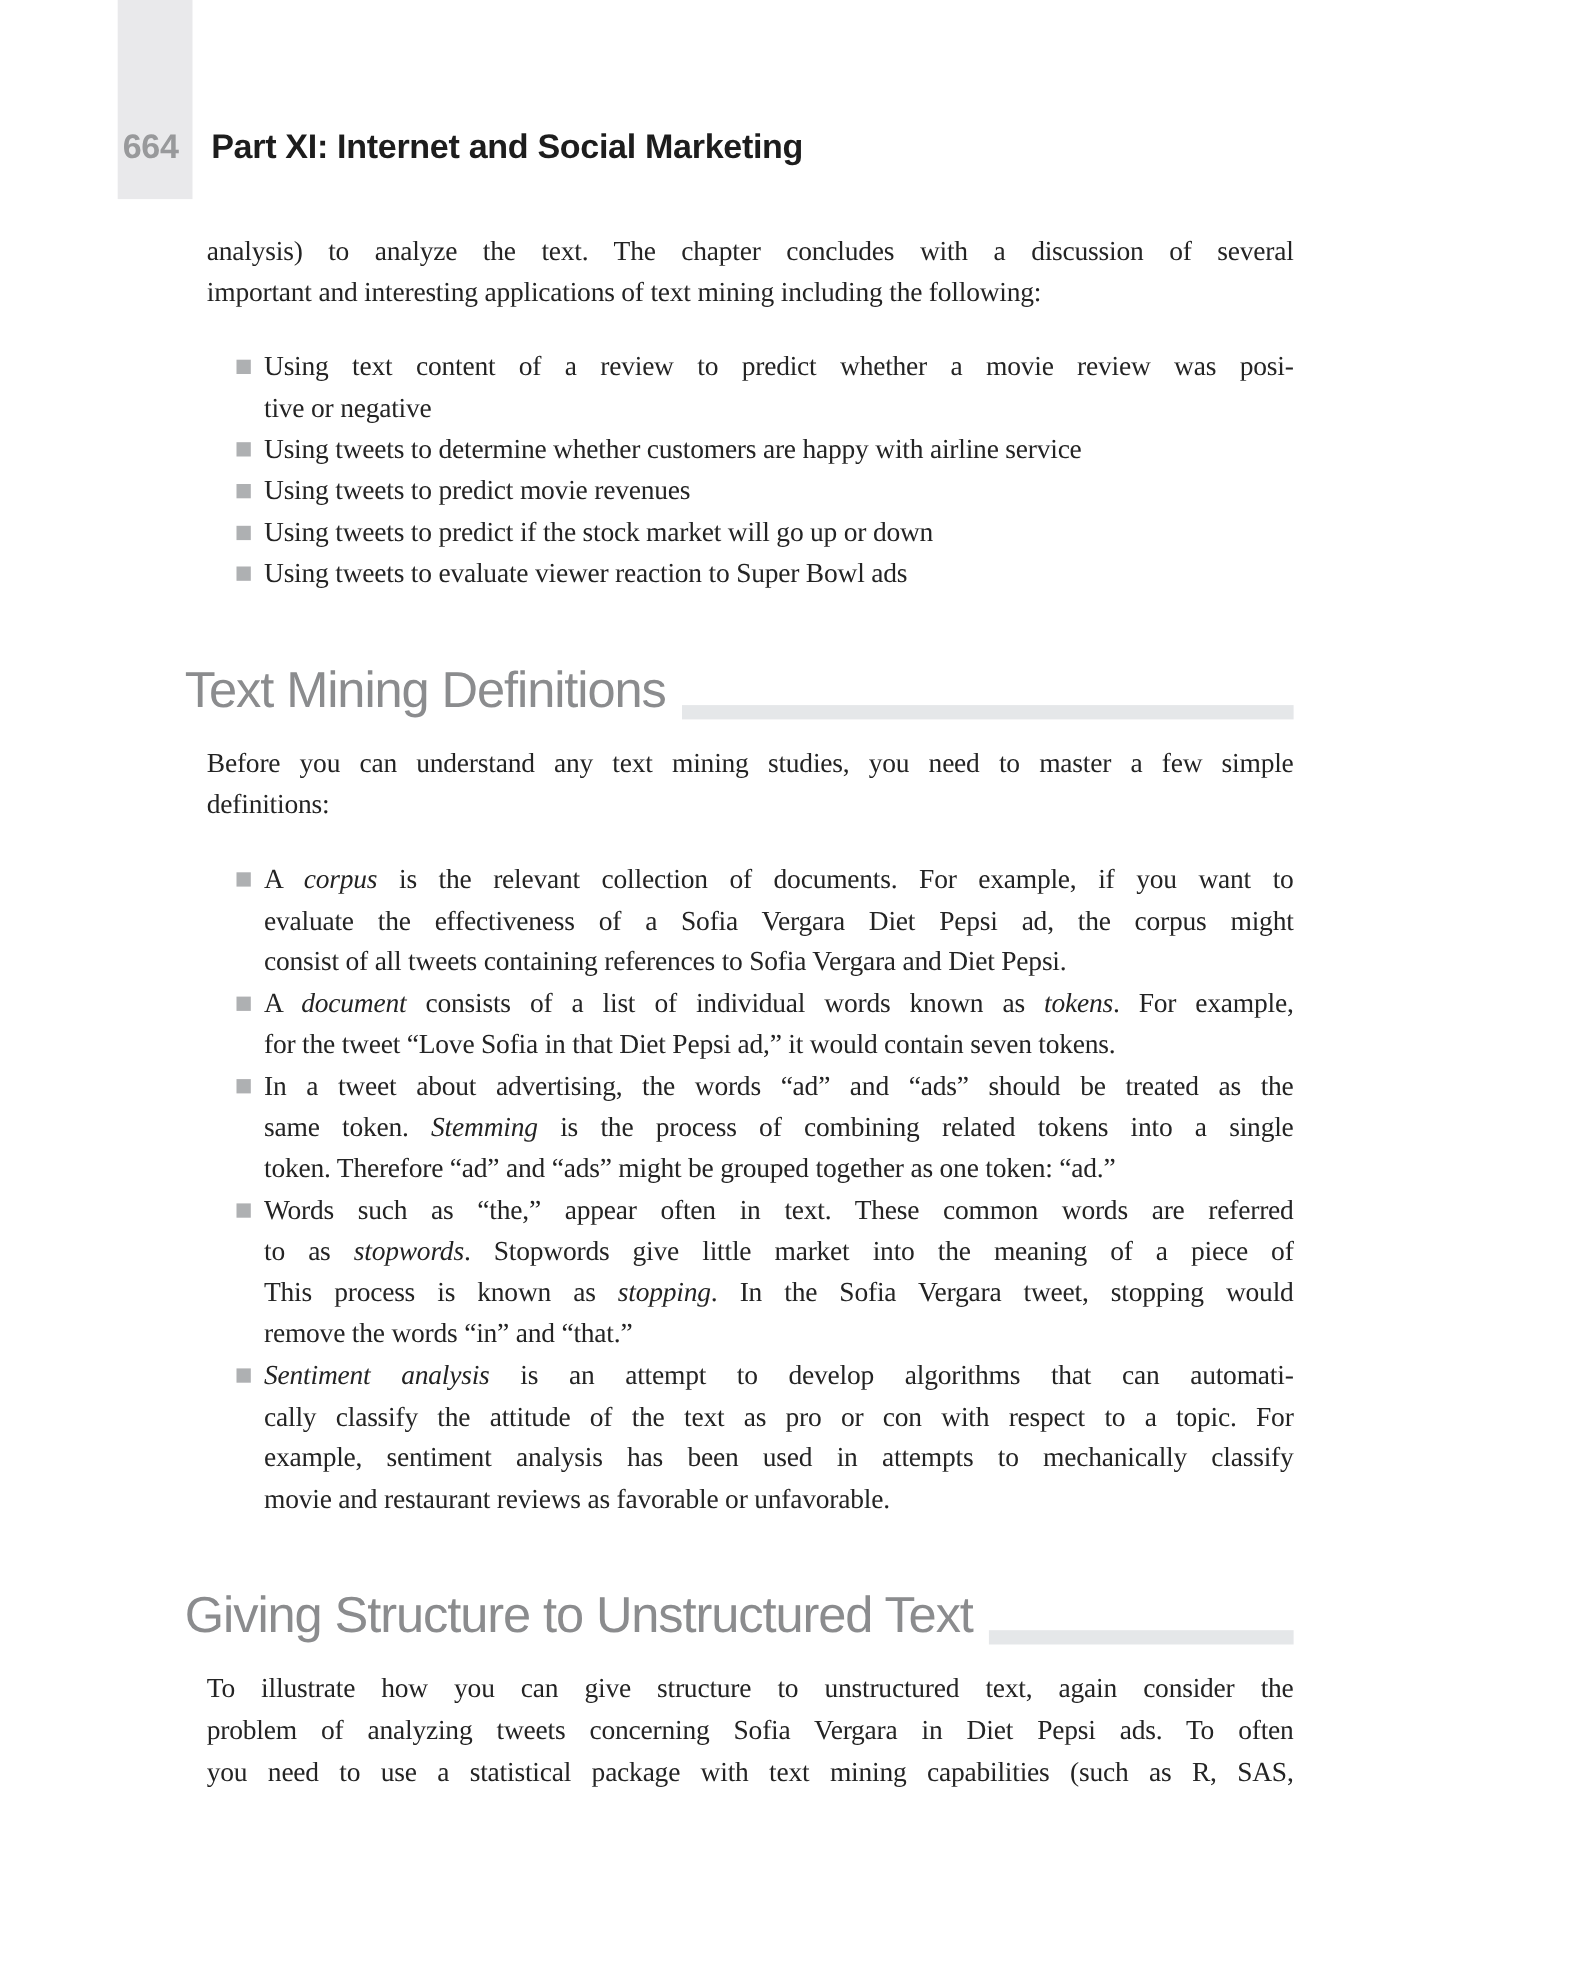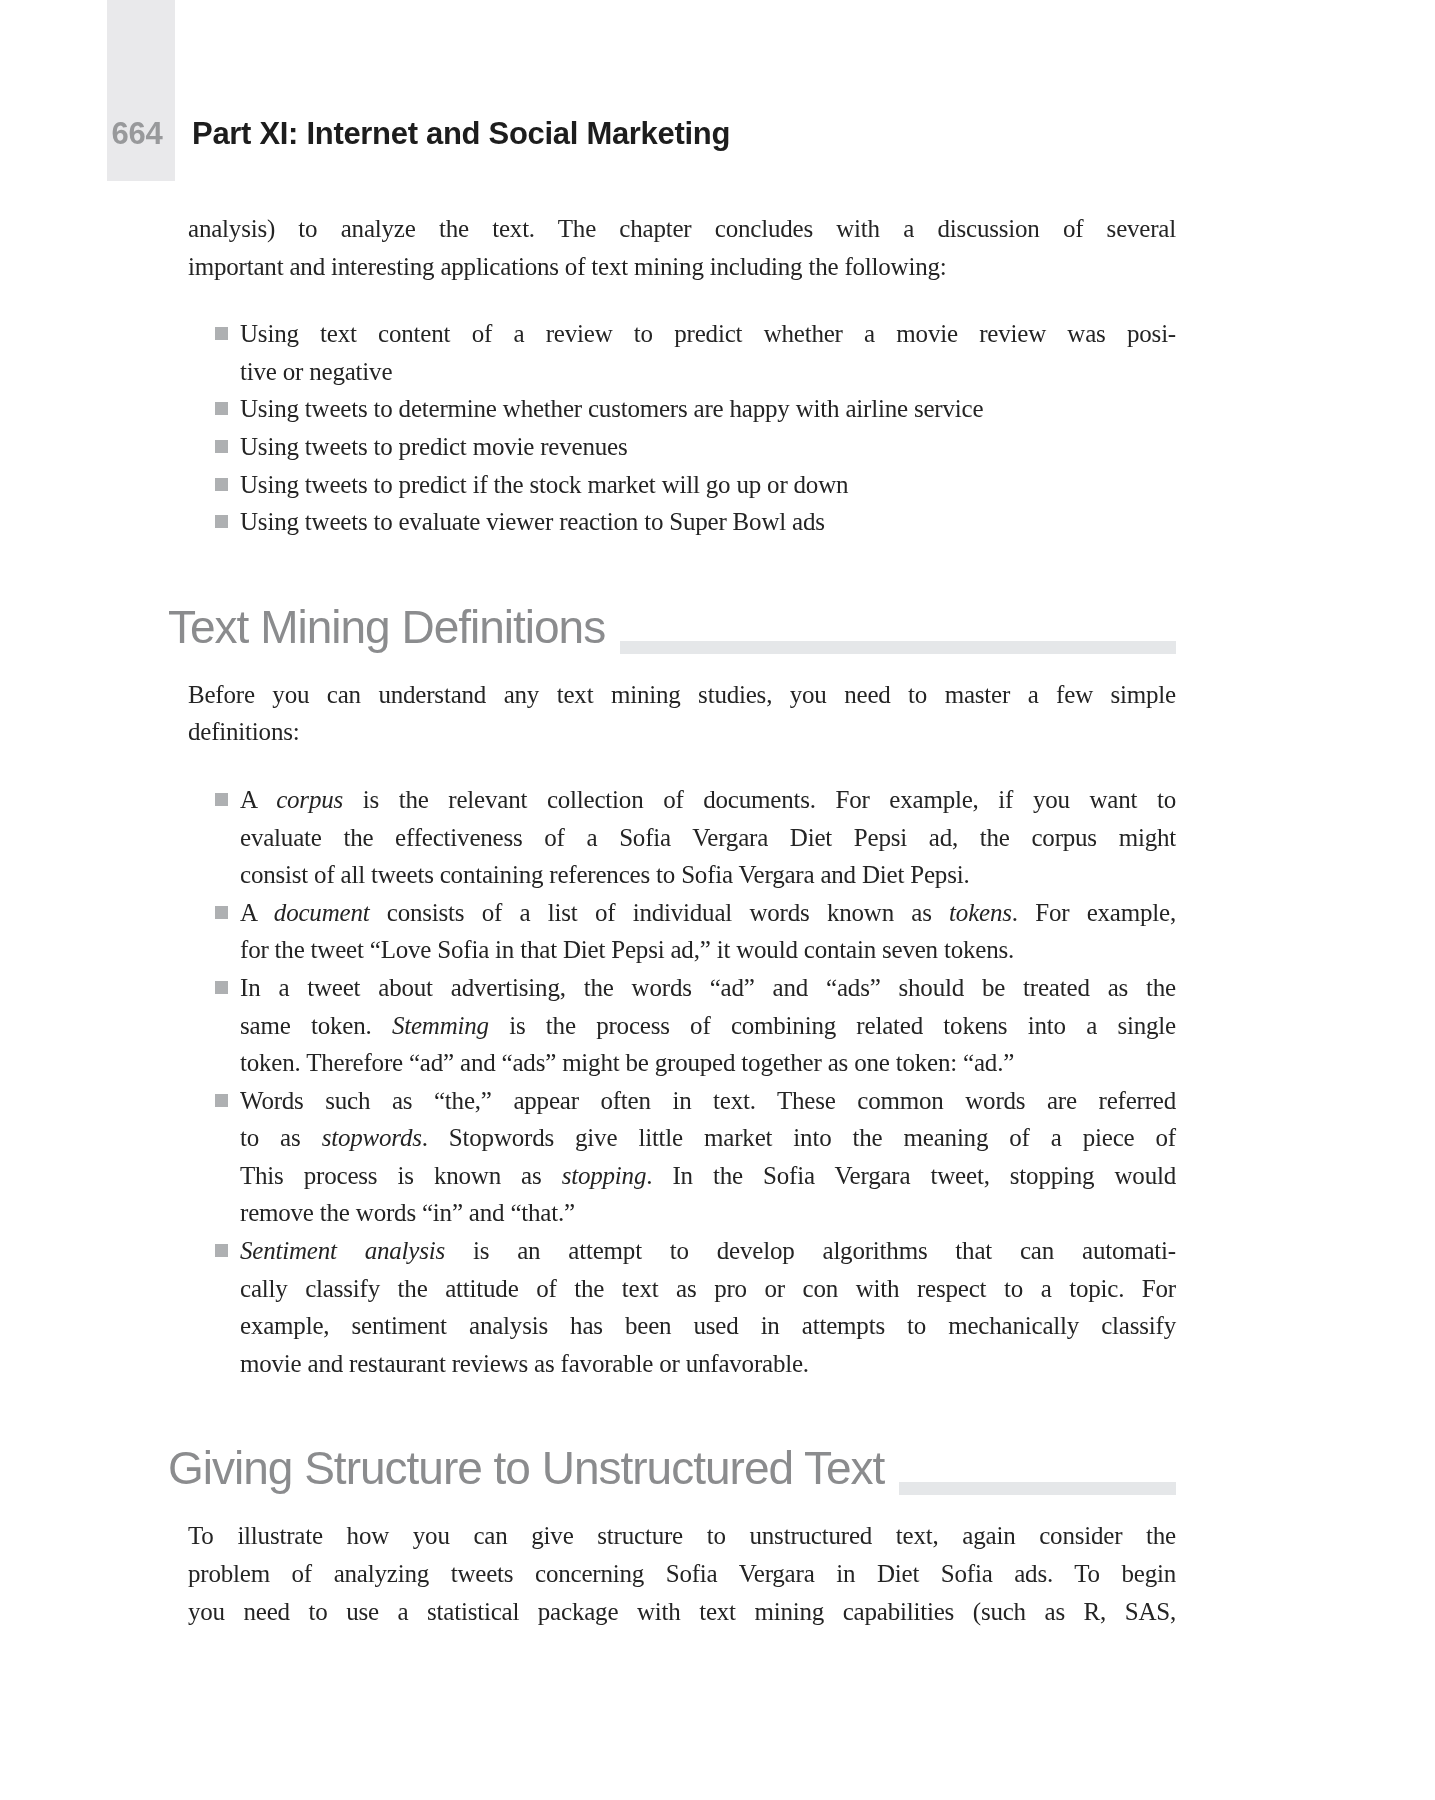--- a/index.html
+++ b/index.html
@@ -116,17 +116,17 @@
           <div class="line"><span>example, sentiment analysis has been used in attempts to mechanically classify</span></div>
           <div class="line last"><span>movie and restaurant reviews as favorable or unfavorable.</span></div>
         </div>
       </div>
       <div class="bheading">
         <span>Giving Structure to Unstructured Text</span>
         <div class="rule"></div>
       </div>
       <div class="bpara">
         <div class="line"><span>To illustrate how you can give structure to unstructured text, again consider the</span></div>
-        <div class="line"><span>problem of analyzing tweets concerning Sofia Vergara in Diet Sofia ads. To begin</span></div>
+        <div class="line"><span>problem of analyzing tweets concerning Sofia Vergara in Diet Pepsi ads. To often</span></div>
         <div class="line"><span>you need to use a statistical package with text mining capabilities (such as R, SAS,</span></div>
       </div>
     </div>
 </div>
 
 </body></html>

